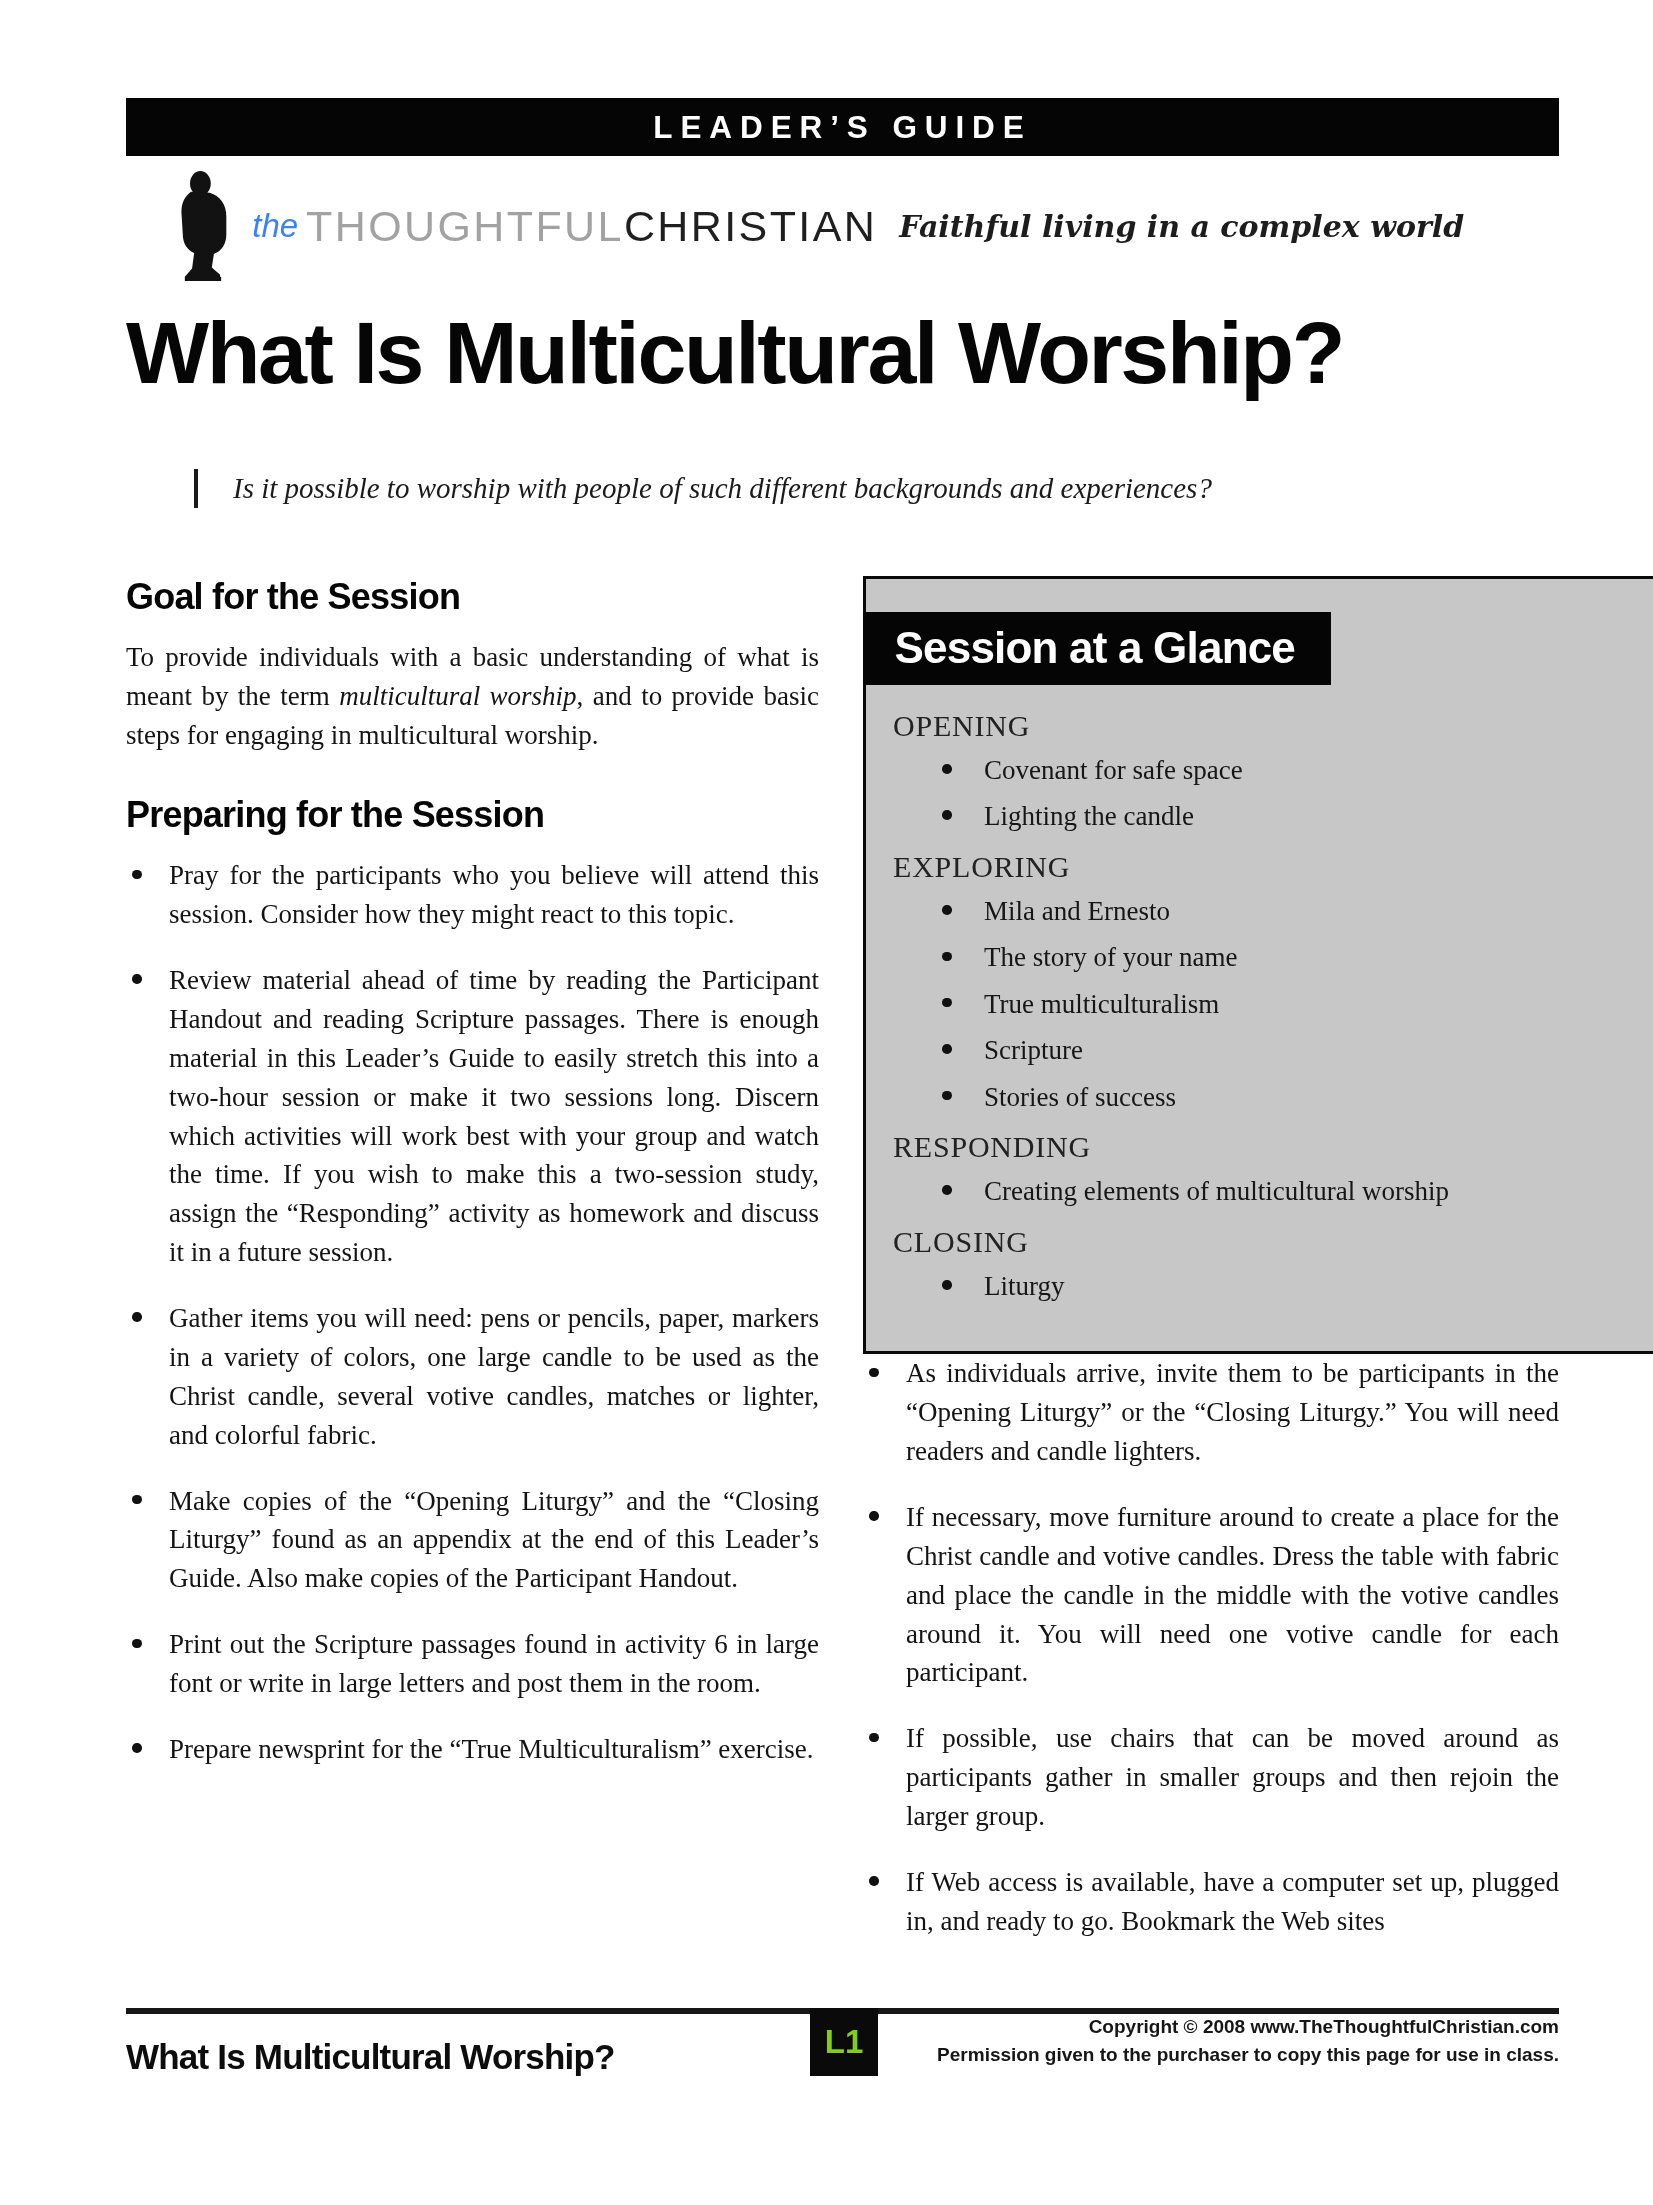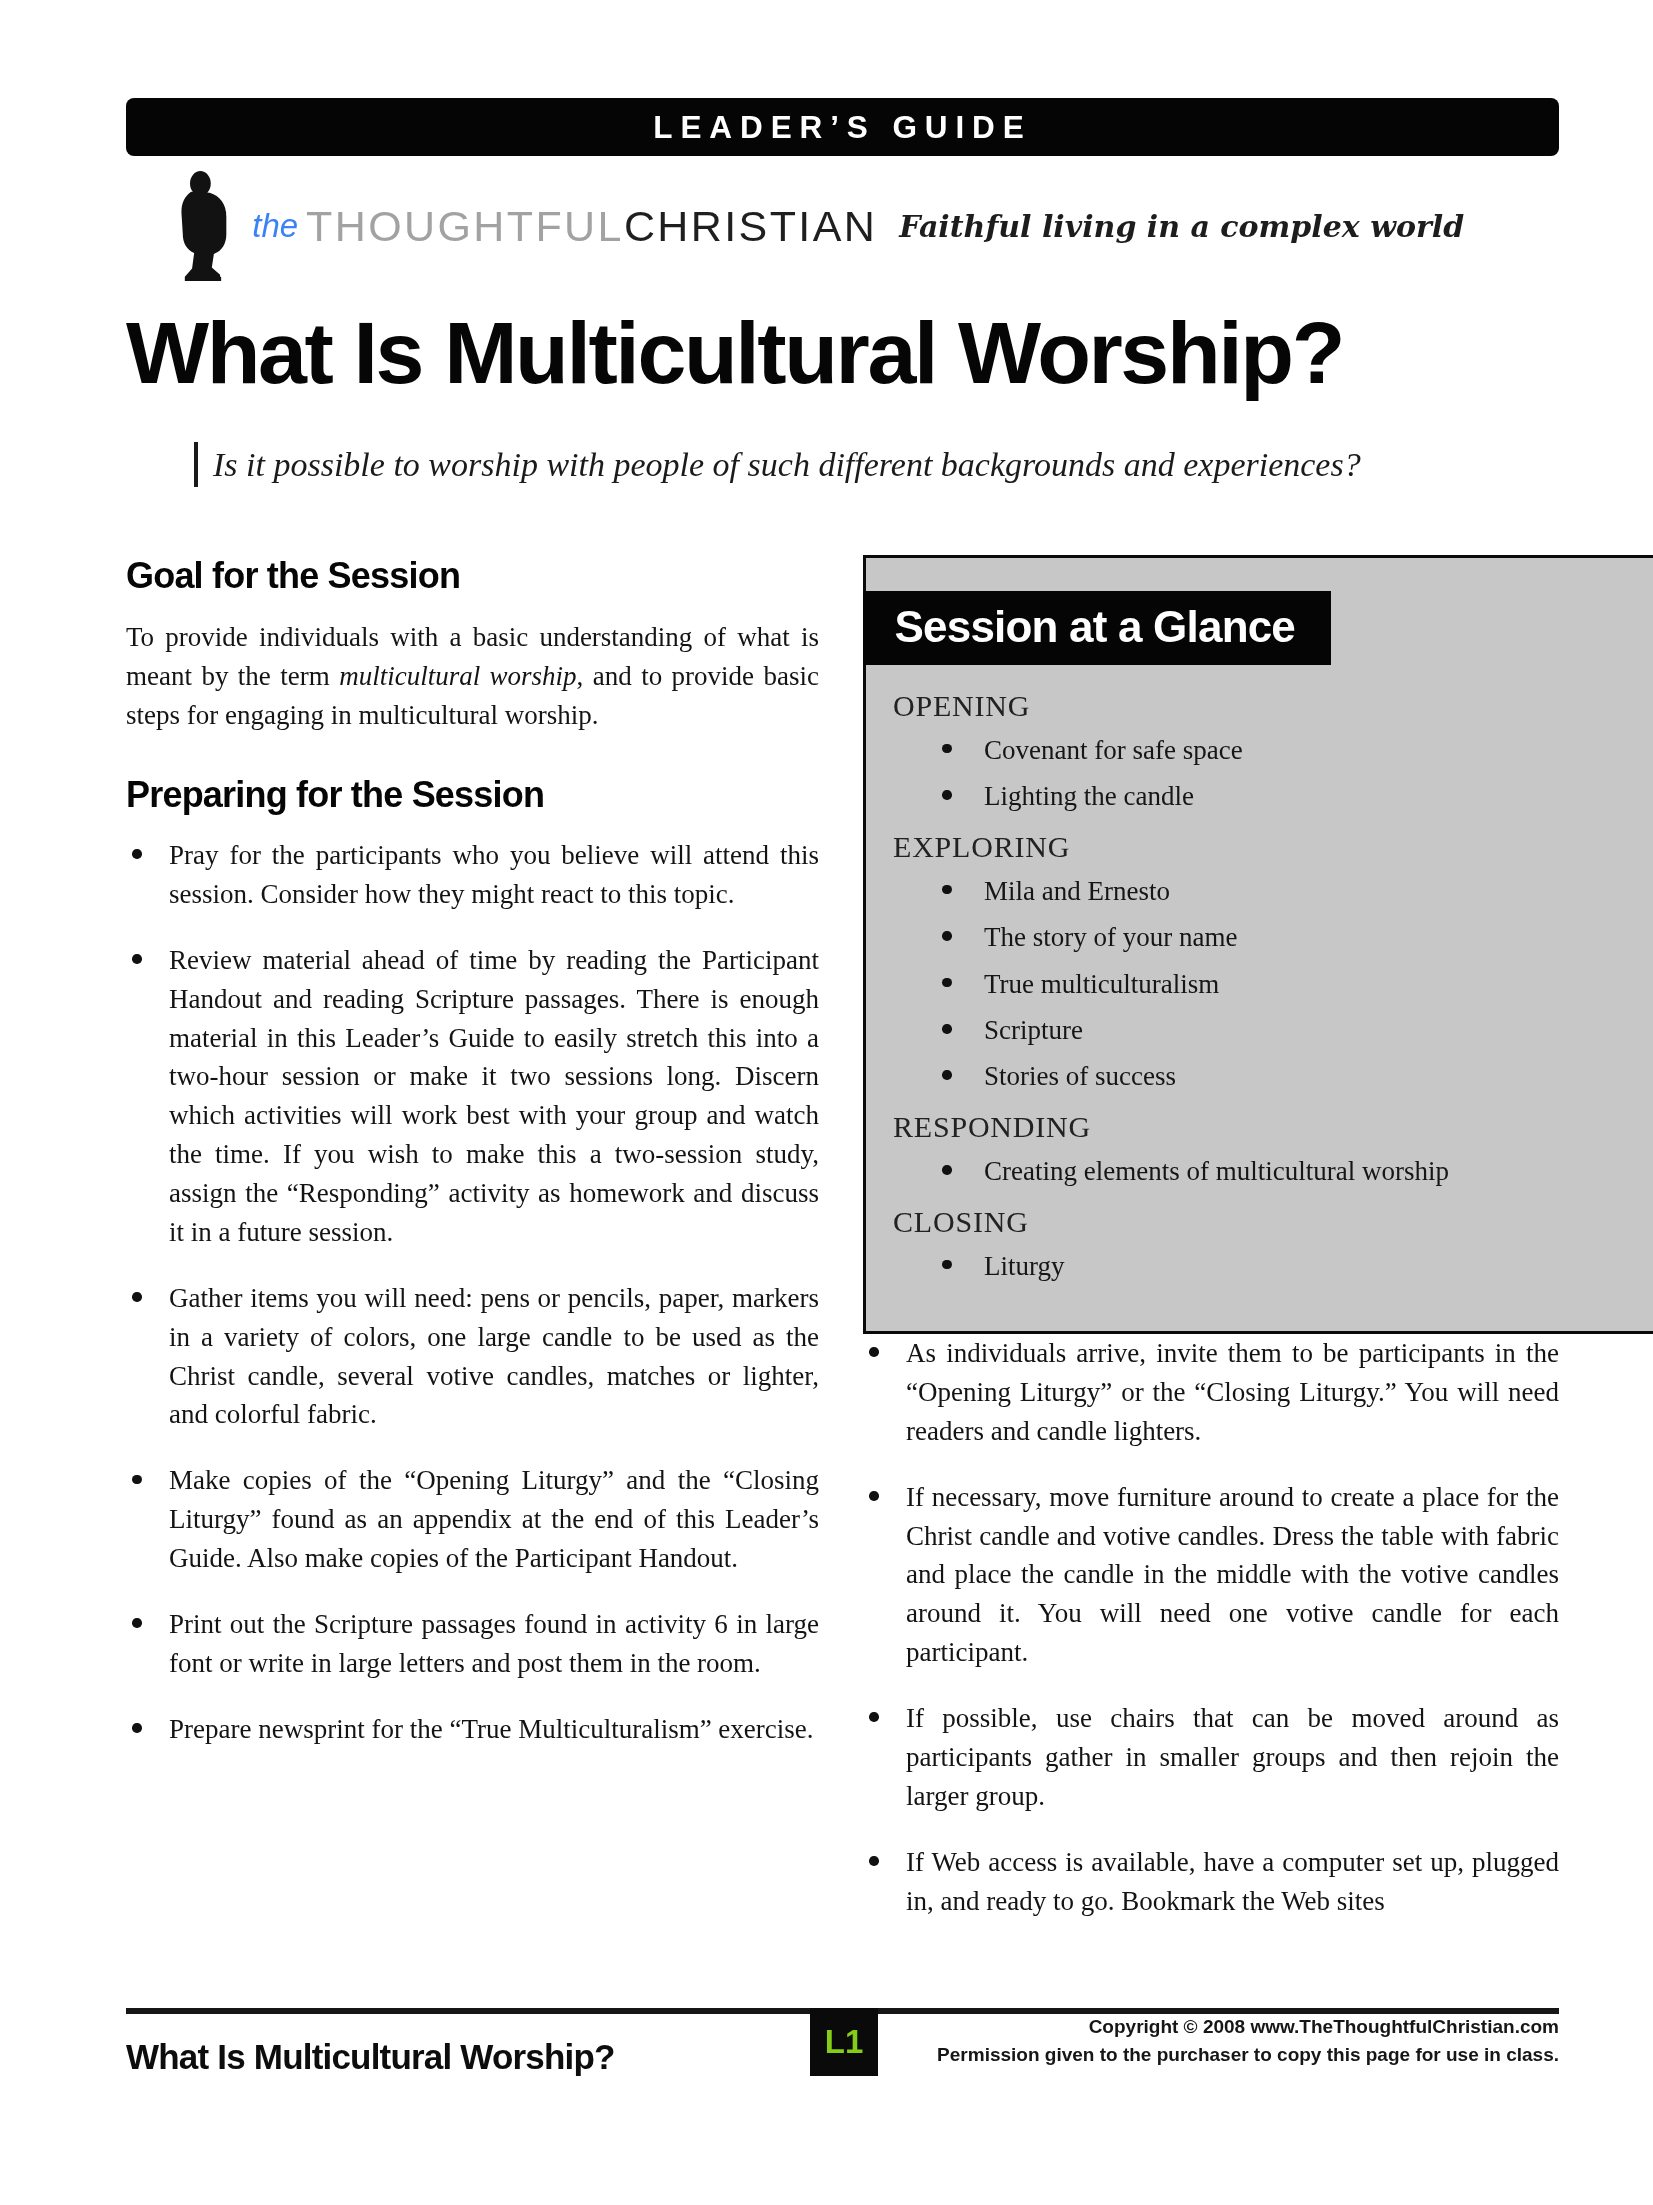--- a/index.html
+++ b/index.html
@@ -6,21 +6,21 @@
   .page {
     position:relative; width:1654px; height:2205px;
     background:#ffffff; overflow:hidden;
     font-family:"Liberation Serif", serif; color:#141414;
   }
   .content { position:relative; margin-left:126px; width:1433px; }
 
   
   .banner {
     margin-top:98px; height:58px; background:#050505;
-    display:flex; align-items:center; justify-content:center;border-radius:8px;
+    display:flex; align-items:center; justify-content:center;
   }
   .banner span {
     color:#ffffff; font-family:"Liberation Sans", sans-serif;
     font-weight:bold; font-size:31.5px; letter-spacing:7.9px;
   }
 
   
   .logo-row {
     margin-top:12.6px; margin-left:46px; height:115px;
     display:flex; align-items:center;
@@ -43,23 +43,23 @@
 
   
   .doc-title {
     margin:23.6px 0 0 0;
     font-family:"Liberation Sans", sans-serif; font-weight:bold;
     font-size:88px; letter-spacing:-2.4px; color:#060606; line-height:1.05;
   }
 
   
   .subtitle {
-    margin:42px 0 0 68px; padding-left:15px;
+    margin:69px 0 0 68px; padding-left:35px;
     border-left:4.7px solid #1a1a1a;
-    font-style:italic; font-size:34px; color:#1b1b1b; line-height:1.35;
+    font-style:italic; font-size:29px; color:#1b1b1b; line-height:1.35;
   }
 
   
   .columns { display:flex; margin-top:68px; align-items:flex-start; }
   .col-left  { width:693px; flex:0 0 auto; }
   .col-right { width:696px; flex:0 0 auto; margin-left:44px; }
 
   h2.sec-head {
     margin:0 0 20.5px 0;
     font-family:"Liberation Sans", sans-serif; font-weight:bold;

